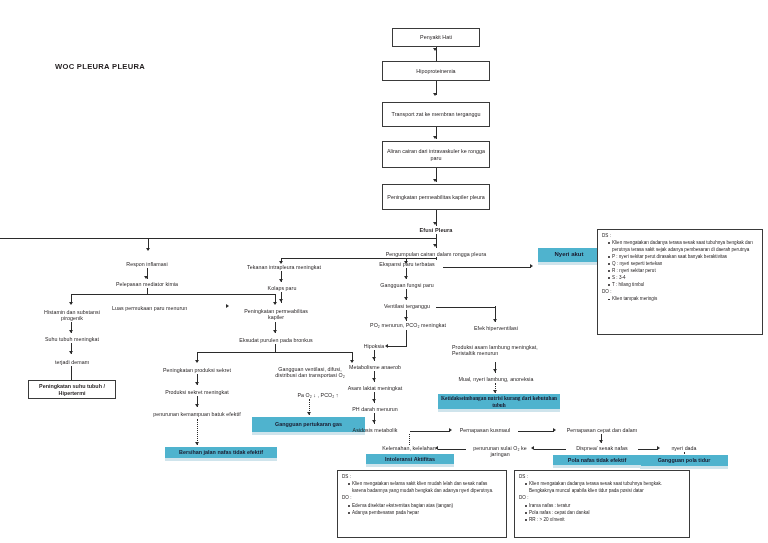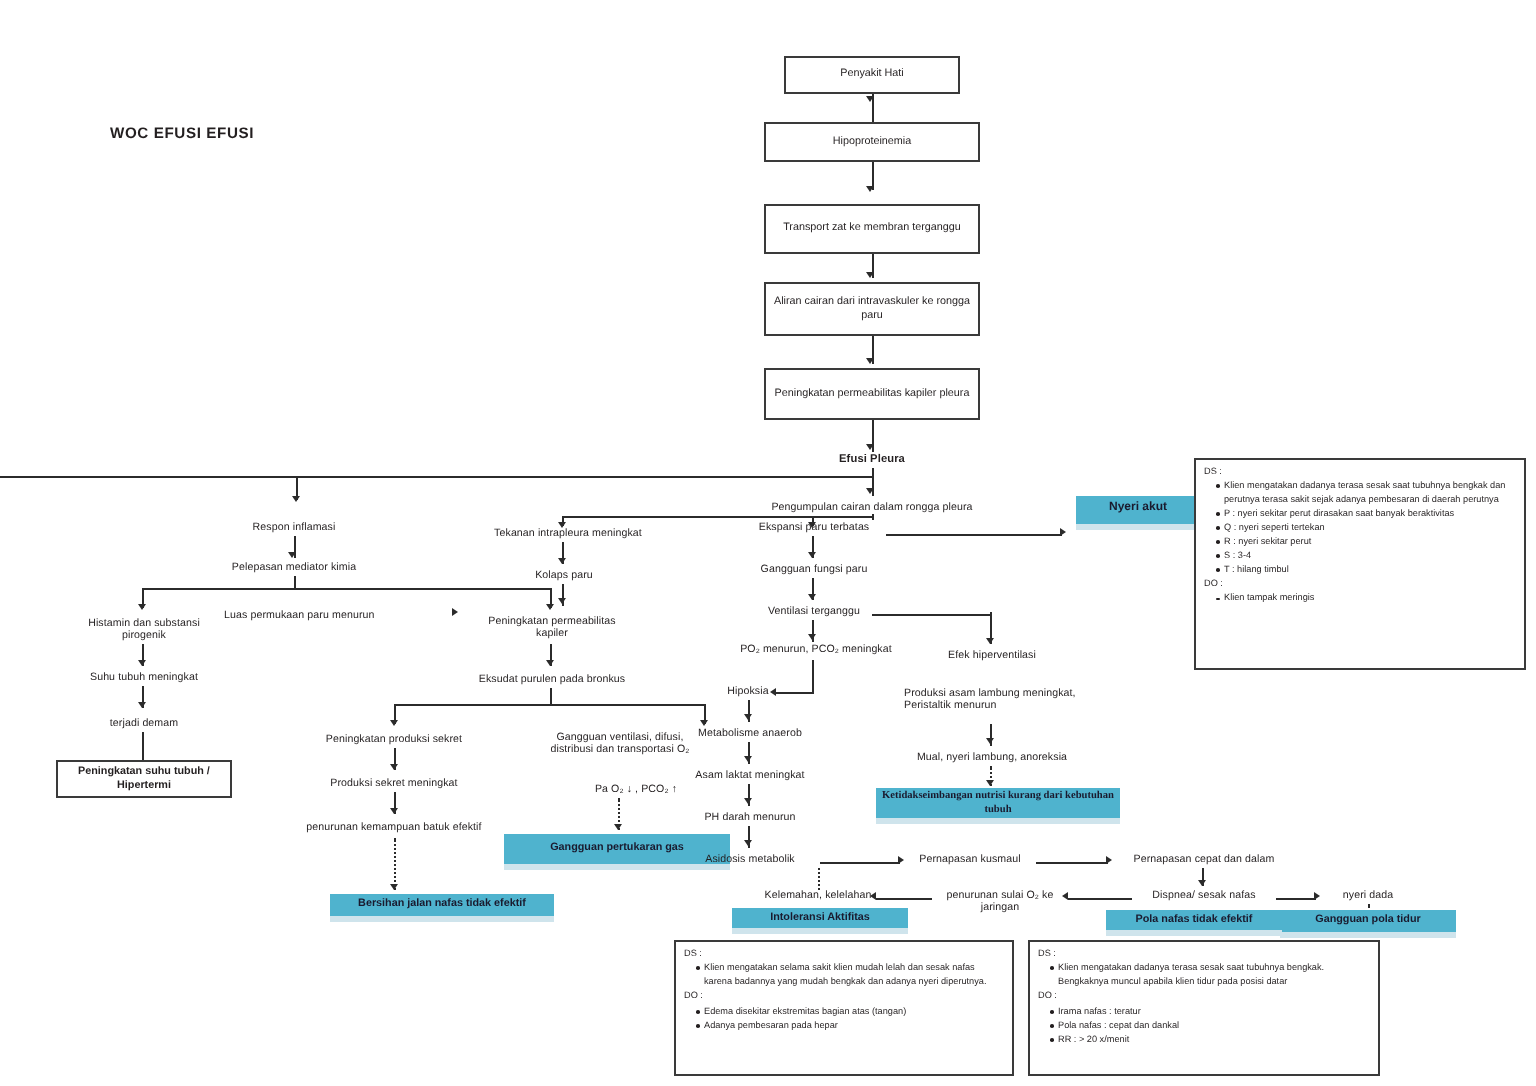--- a/index.html
+++ b/index.html
@@ -44,21 +44,21 @@
   .ar-r{position:absolute;width:0;height:0;border-top:2.6px solid transparent;
         border-bottom:2.6px solid transparent;border-left:3.4px solid #2b2b2b;}
   .ar-l{position:absolute;width:0;height:0;border-top:2.6px solid transparent;
         border-bottom:2.6px solid transparent;border-right:3.4px solid #2b2b2b;}
 </style>
 </head>
 <body>
 
 <div id="canvas">
 
-  <div class="n txt title" style="left:55px;top:63px;width:160px;text-align:left;">WOC EFUSI EFUSI</div>
+  <div class="n txt title" style="left:55px;top:63px;width:160px;text-align:left;">WOC PLEURA PLEURA</div>
 
   <div class="n boxed" style="left:392px;top:28px;width:88px;height:19px;">Penyakit Hati</div>
   <div class="n ar-d" style="left:433px;top:48px;"></div>
   <div class="n vl th" style="left:435.5px;top:47px;height:14px;"></div>
 
   <div class="n boxed" style="left:382px;top:61px;width:108px;height:20px;">Hipoproteinemia</div>
   <div class="n vl th" style="left:435.5px;top:81px;height:14px;"></div>
   <div class="n ar-d" style="left:433px;top:93px;"></div>
 
   <div class="n boxed" style="left:382px;top:102px;width:108px;height:25px;">Transport zat ke membran terganggu</div>

